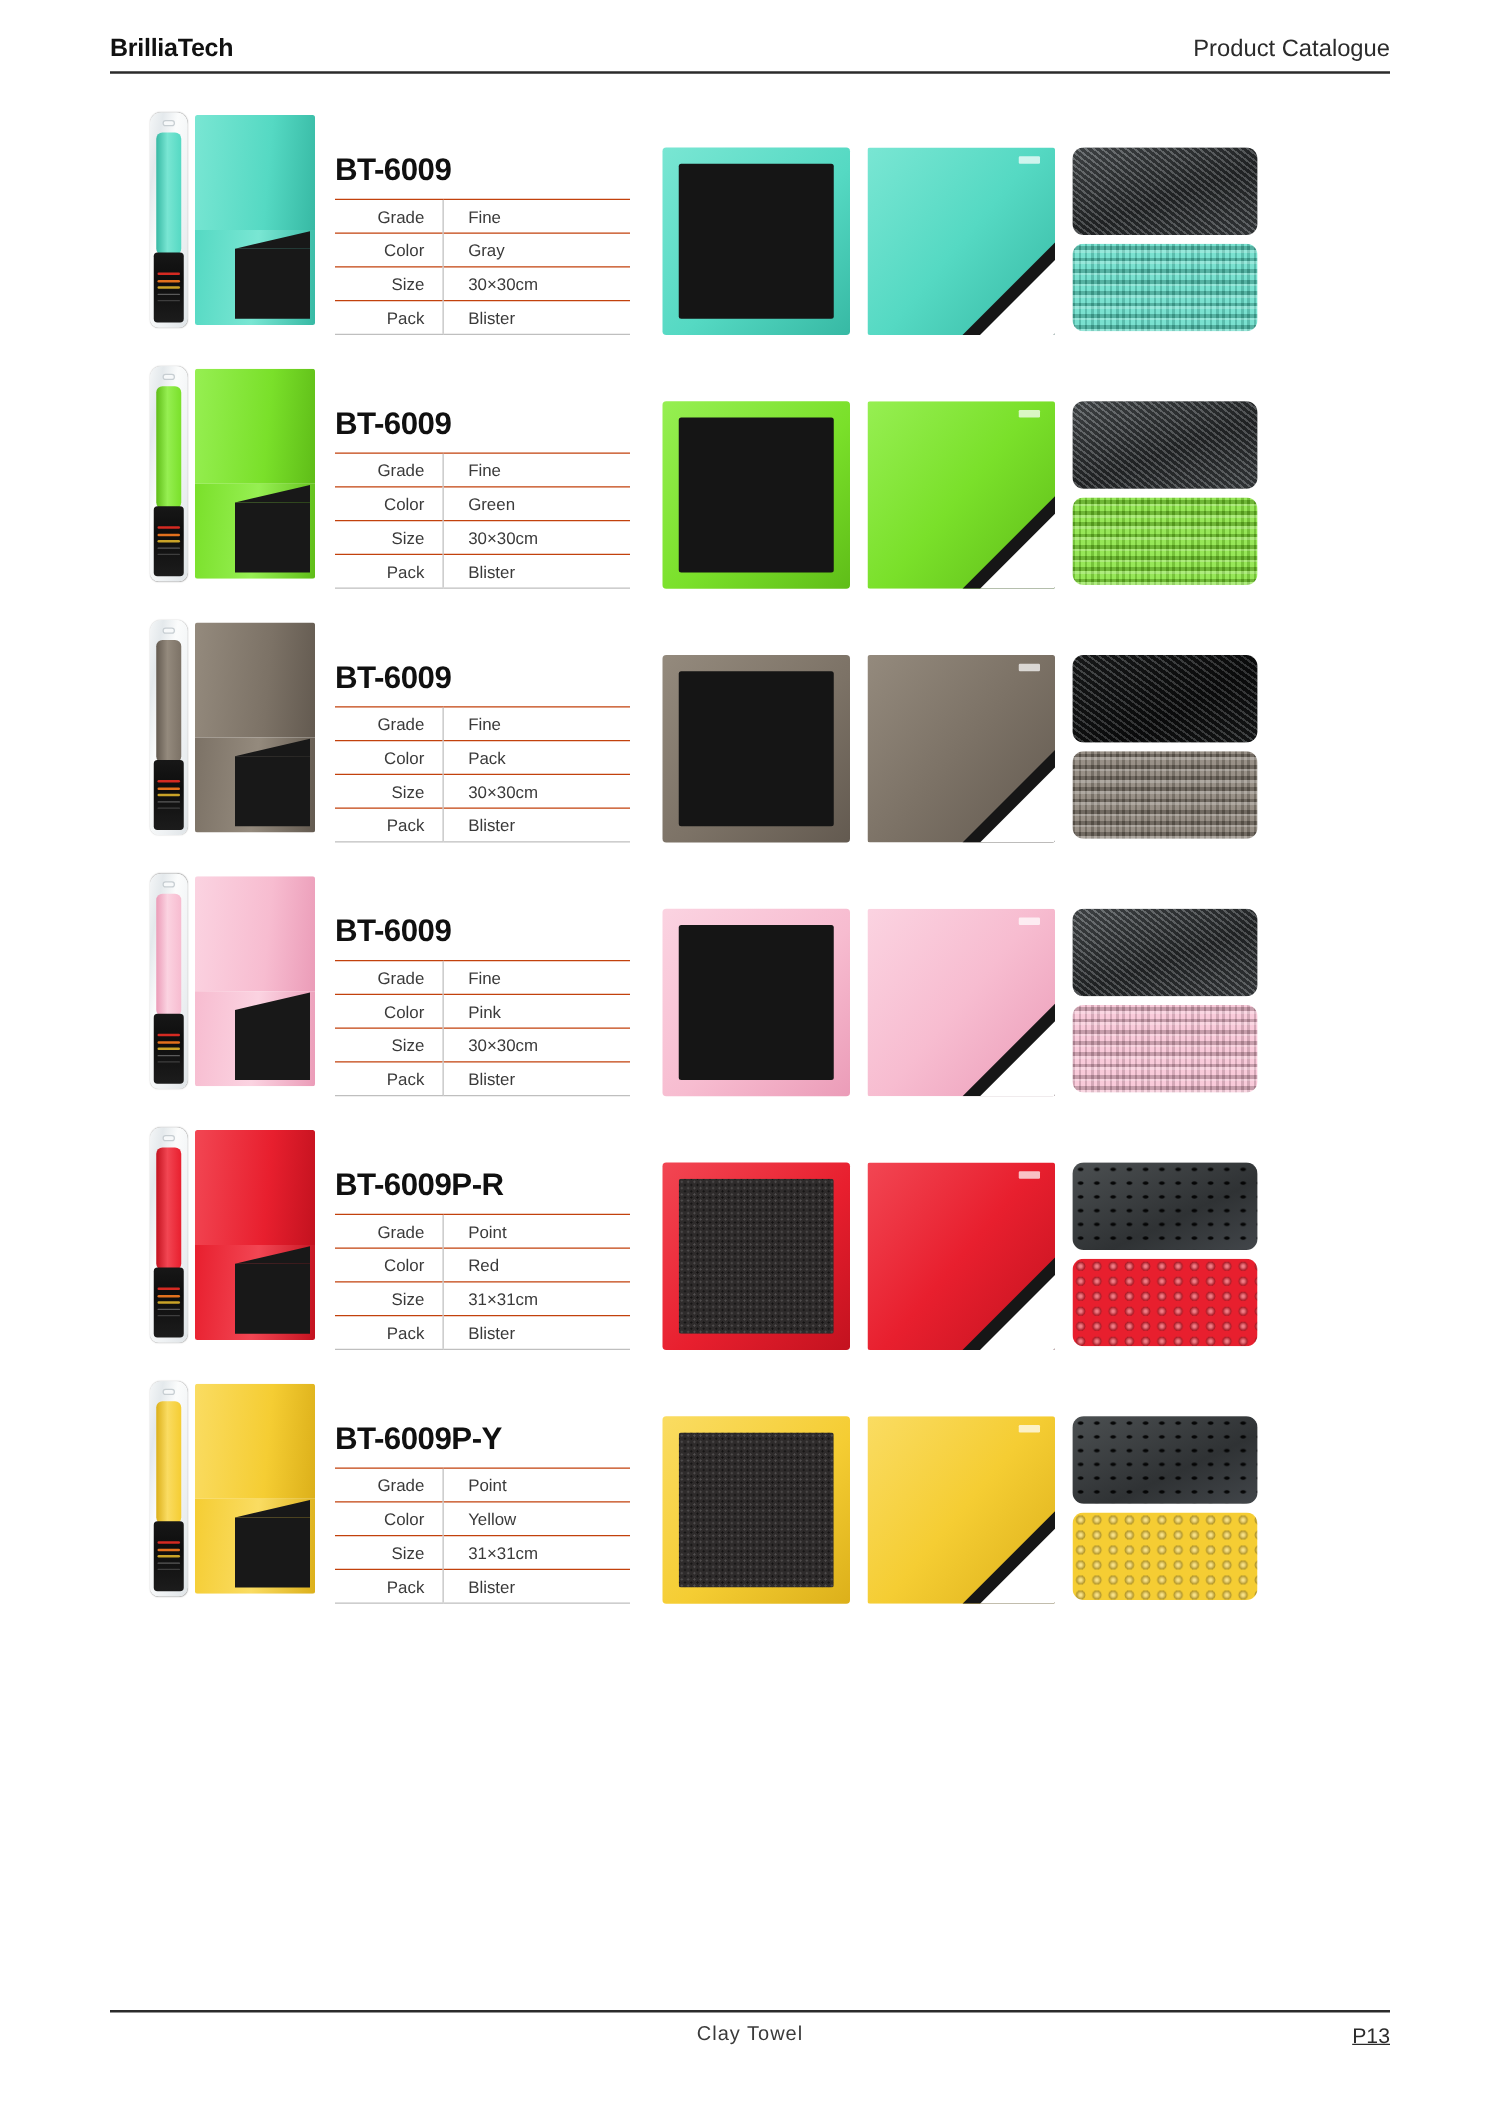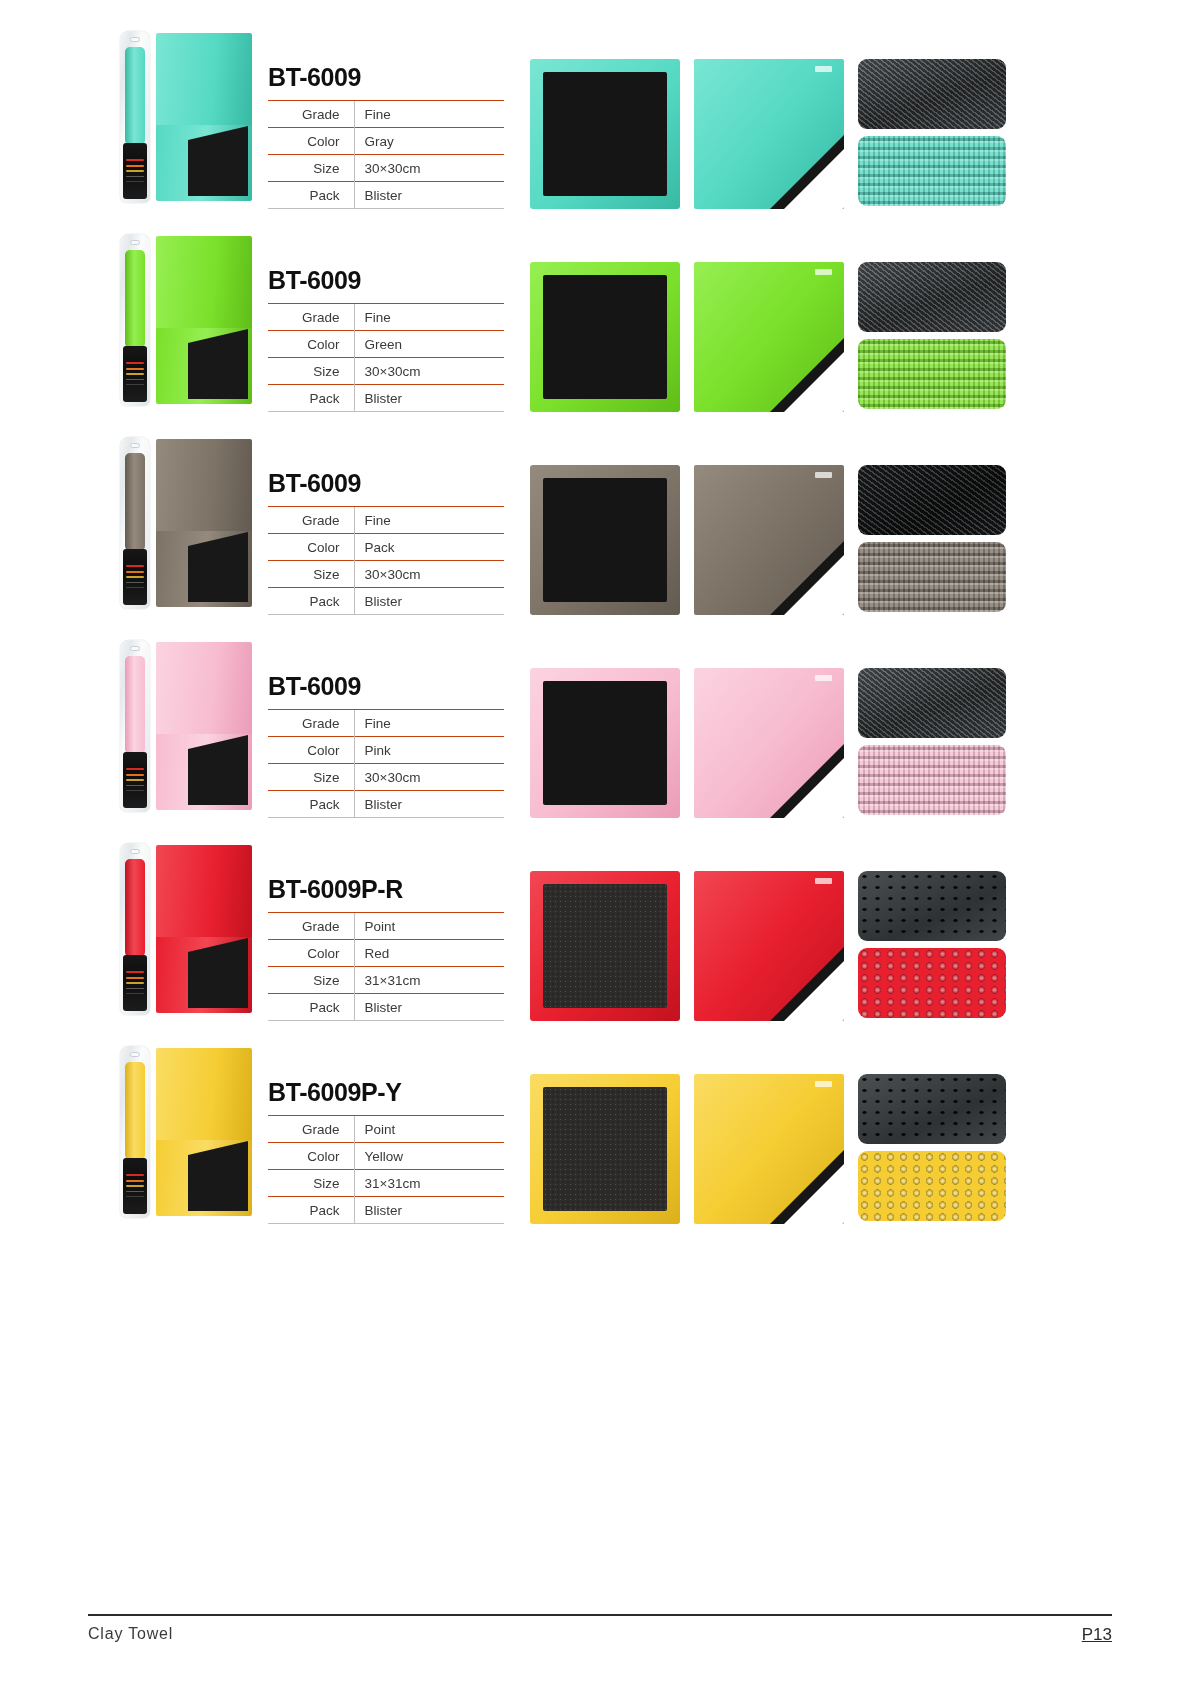--- a/index.html
+++ b/index.html
@@ -94,21 +94,21 @@
   .spec-col { width: 262px; min-width: 262px; padding-top: 14px; }
   .sku { font-size: 25px; font-weight: bold; letter-spacing: -0.4px; color: #101010; margin-bottom: 8px; }
   table.spec { width: 236px; border-collapse: collapse; }
   table.spec td {
     font-size: 13.5px; color: #333;
     padding: 5.5px 0 5.5px 0;
     border-top: 1px solid #c2410c;
   }
   table.spec tr:last-child td { border-bottom: 1px solid #bfbfbf; }
   table.spec td.k { width: 86px; text-align: right; padding-right: 14px; color: #3a3a3a; }
-  table.spec td.v { border-left: 1px solid #bfbfbf; padding-left: 10px; color: #3a3a3a; }
+  table.spec td.v { border-left: 1px solid #bfbfbf; padding-left: 20px; color: #3a3a3a; }
 
   
   .photo-col { flex: 1; display: flex; align-items: flex-start; gap: 14px; padding-top: 8px; }
 
   
   .flat {
     position: relative; width: 150px; height: 150px;
     border-radius: 3px;
   }
   .flat .inner {
@@ -182,31 +182,35 @@
 
   
   .footer {
     position: absolute; left: 88px; right: 88px; bottom: 54px;
     border-top: 2.5px solid #2b2b2b;
     padding-top: 9px;
     display: flex; align-items: center;
   }
   .footer .center {
     position: absolute; left: 0; right: 0; top: 9px;
-    text-align: left; font-size: 16px; color: #3a3a3a; letter-spacing: 0.8px;
+    text-align: center; font-size: 16px; color: #3a3a3a; letter-spacing: 0.8px;
   }
   .footer .pageno {
     margin-left: auto; font-size: 17px; color: #2b2b2b; text-decoration: underline;
   }
 </style>
 </head>
 <body>
 
 <div class="page">
 
+  <div class="header">
+    <div class="brand">BrilliaTech</div>
+    <div class="header-right">Product Catalogue</div>
+  </div>
 
   <div class="products" id="product-list">
       <div class="product-row">
     <div class="thumb-col">
       <div class="blister">
         <div class="hang"></div>
         <div class="roll" style="background:linear-gradient(90deg,#37b9a4,#79e6d3 45%,#55d9c3 100%)"></div>
         <div class="label">
           <i class="s1"></i>
               <i class="s2"></i>

